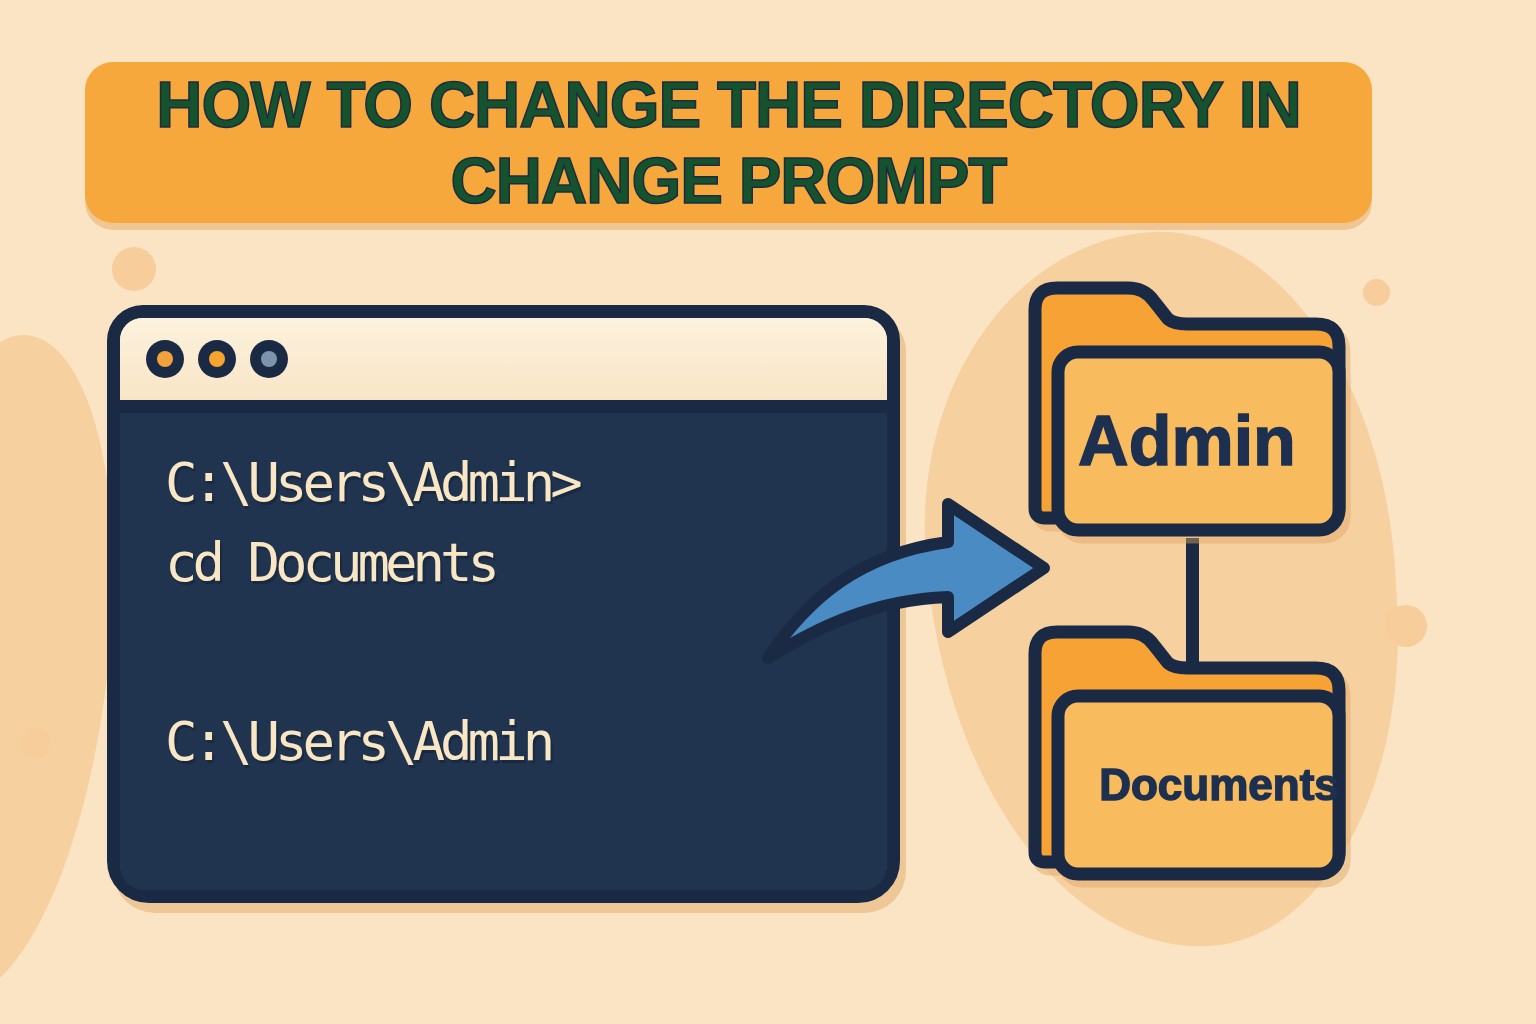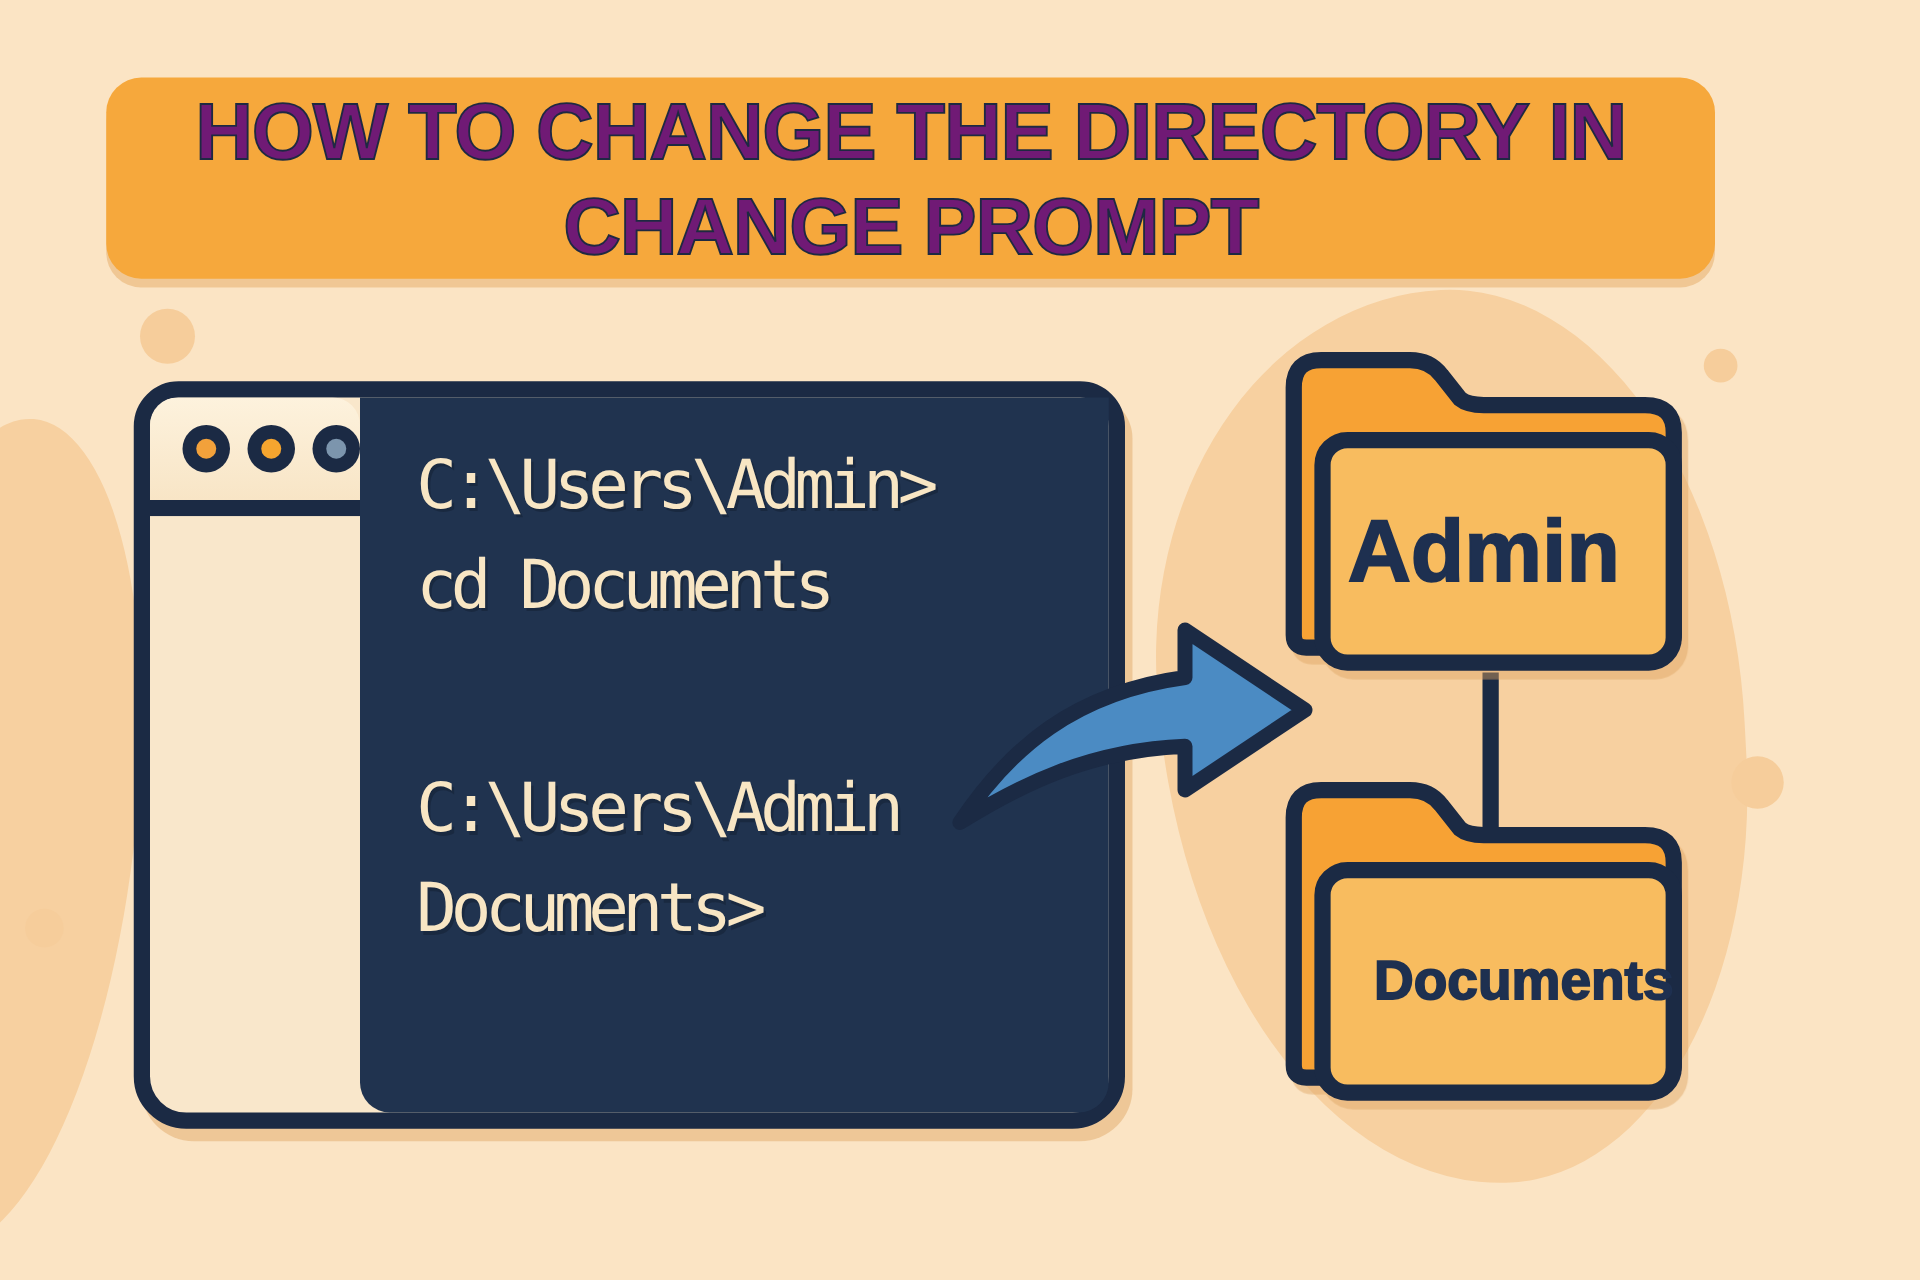--- a/index.html
+++ b/index.html
@@ -29,30 +29,30 @@
   .bg-dot.d4{left:1385px;top:605px;width:42px;height:42px;}
 
   
   .banner{
     left:85px;top:62px;width:1287px;height:161px;z-index:2;
     background:#F6A83C;border-radius:28px;
     display:flex;flex-direction:column;align-items:center;justify-content:center;
     box-shadow:0 7px 0 rgba(226,163,92,0.45);
   }
   .banner .t{
-    color:#701a75;font-weight:bold;font-size:64px;line-height:76px;
+    color:#14532d;font-weight:bold;font-size:64px;line-height:76px;
     letter-spacing:-1px;-webkit-text-stroke:1.5px #1E2942;white-space:nowrap;
   }
 
   
   .terminal{
     left:107px;top:305px;width:793px;height:598px;z-index:2;
     box-sizing:border-box;border:13px solid #1B2A44;
     border-radius:36px 36px 42px 42px;
-    background:#F9E7CB;display:flex;
+    background:#F9E7CB;display:flex;flex-direction:column;
     box-shadow:6px 10px 0 rgba(222,163,97,0.45);
   }
   .titlebar{
     height:82px;flex:0 0 auto;
     background:linear-gradient(#FDF2DD,#F8E5C6);
     border-radius:22px 22px 0 0;
     border-bottom:13px solid #1B2A44;
     display:flex;align-items:center;padding-left:26px;gap:14px;
   }
   .wdot{
@@ -125,21 +125,20 @@
         <i></i>
       </span>
   </div>
   <div class="term-body">
     <div class="term-block1">
       <div class="term-line">C:\Users\Admin&gt;</div>
       <div class="term-line">cd Documents</div>
     </div>
     <div class="term-block2">
       <div class="term-line">C:\Users\Admin</div>
-      <div class="term-line">Documents&gt;</div>
     </div>
   </div>
 </div>
 
 <svg class="abs arrow-svg" viewBox="0 0 320 230">
   <path d="M 28 188 C 68 128, 120 84, 208 72 L 208 34 L 304 98 L 208 162 L 208 127 C 132 130, 76 158, 28 188 Z" stroke="#1B2A44" stroke-width="12" stroke-linejoin="round" fill="#4B8BC3"></path>
 </svg>
 
 <svg class="abs folder-svg folder-admin" viewBox="0 0 330 268">
   <path d="M 13 230 L 13 32 Q 13 10 35 10 L 106 10 Q 122 10 131 22 L 146 41 Q 152 46 165 46 L 294 46 Q 317 46 317 68 L 317 230 Q 317 240 307 240 L 23 240 Q 13 240 13 230 Z" stroke="#1B2A44" stroke-width="13" stroke-linejoin="round" fill="#F7A234"></path>

